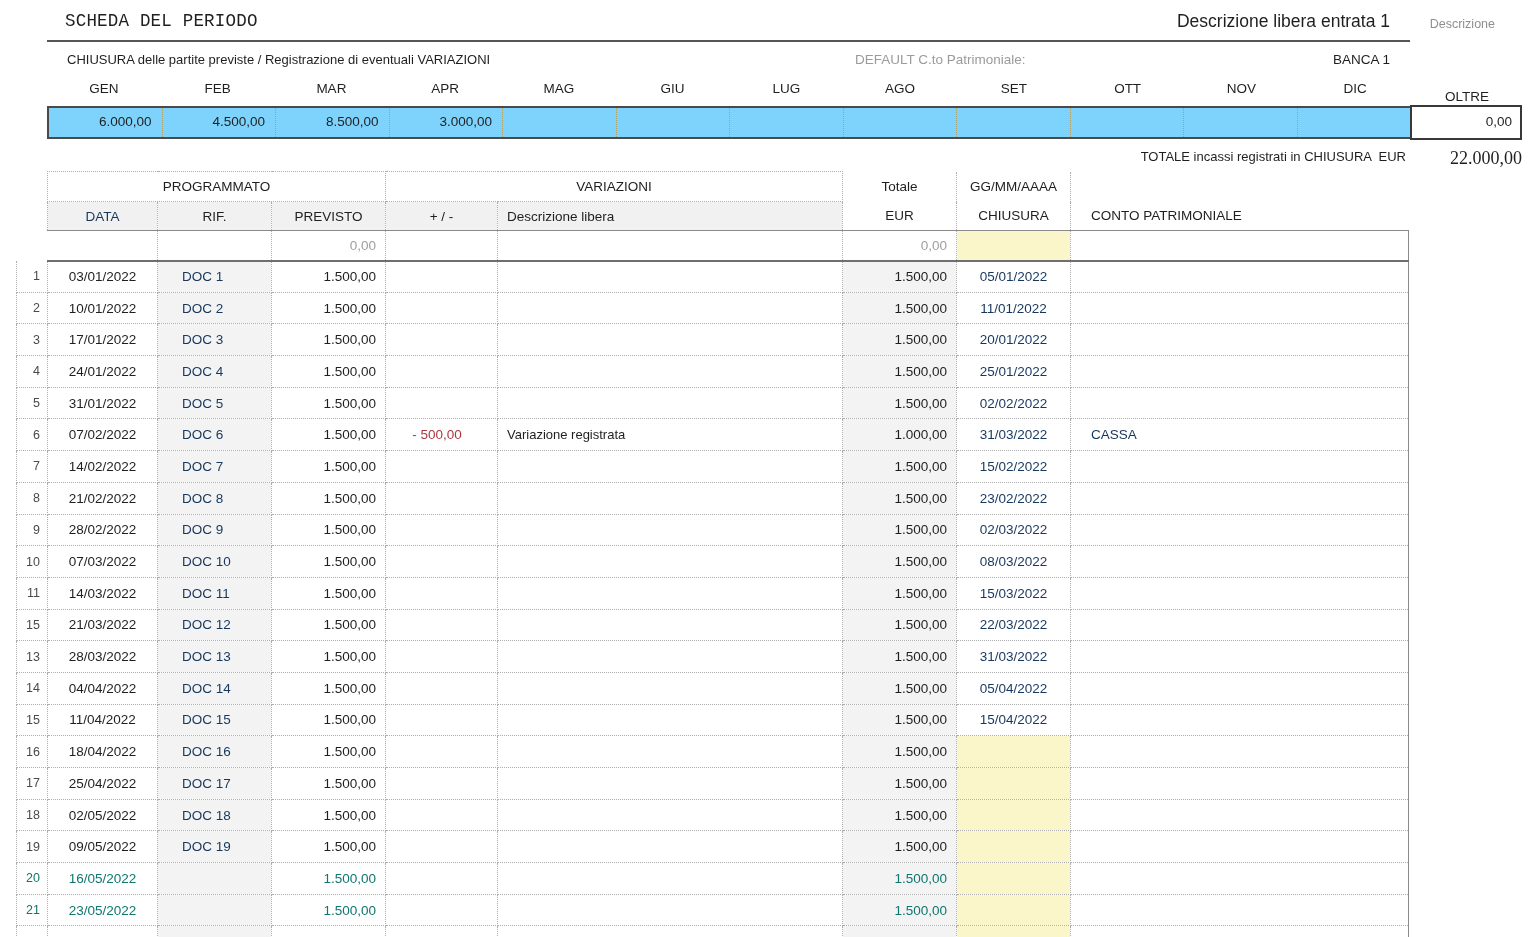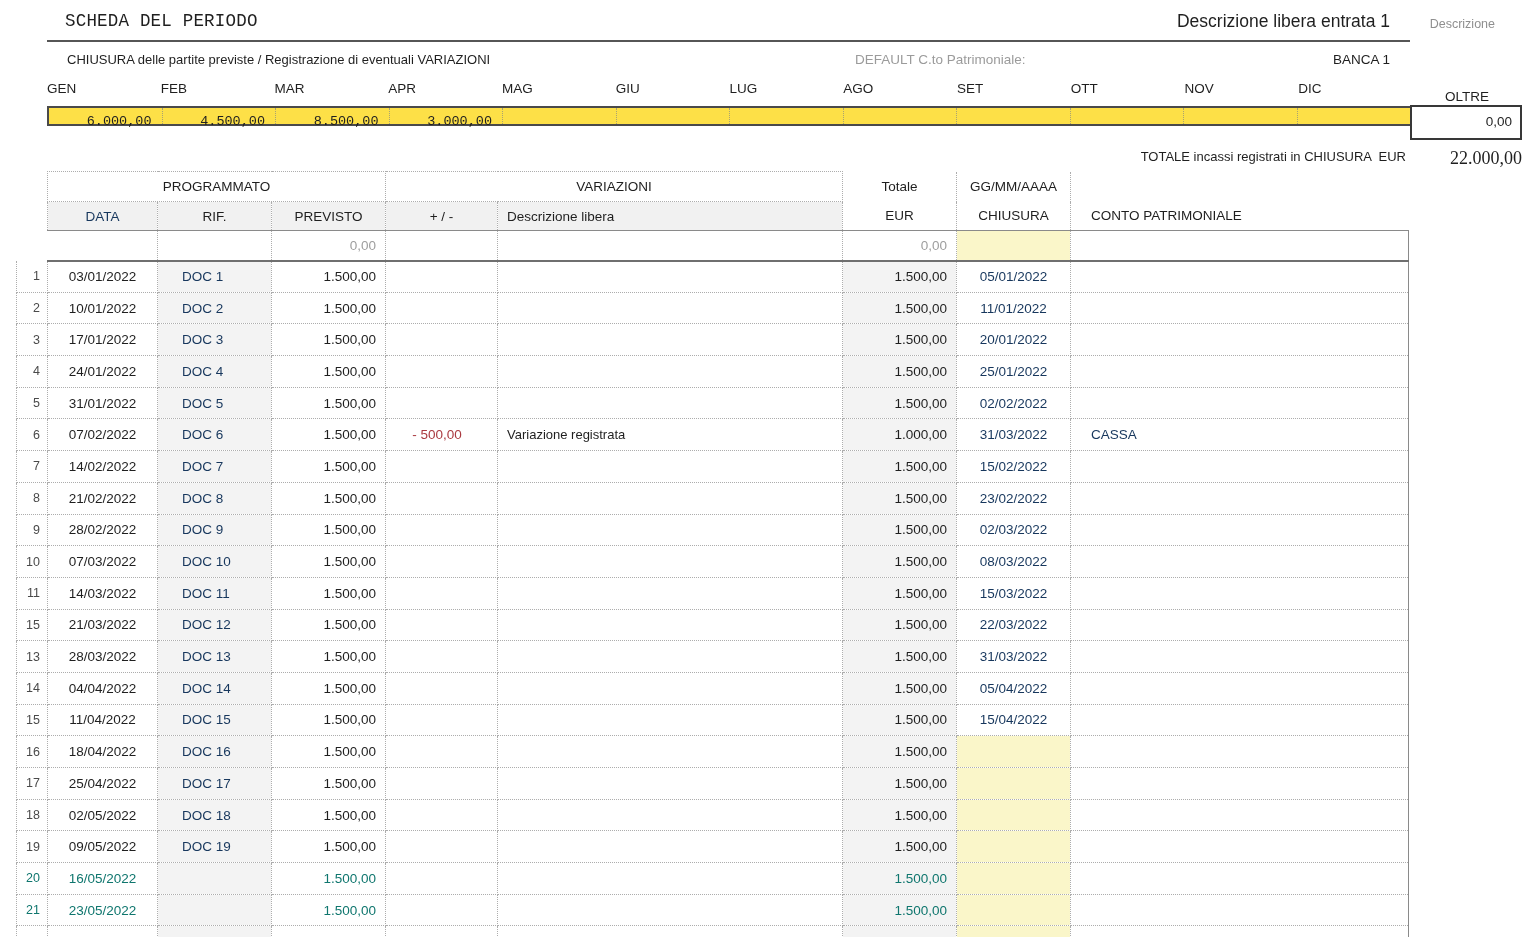--- a/index.html
+++ b/index.html
@@ -10,25 +10,25 @@
   
   .title{position:absolute;left:65px;top:11px;font-size:17.5px;letter-spacing:.2px;font-family:Liberation Mono, monospace;}
   .entry-title{position:absolute;right:146px;top:11px;font-size:17.5px;}
   .entry-hint{position:absolute;right:41px;top:17px;font-size:12.5px;color:#8f8f8f;}
   .title-rule{position:absolute;left:47px;top:40px;width:1363px;border-top:2px solid #565656;}
   .subtitle{position:absolute;left:67px;top:52px;font-size:13px;}
   .default-label{position:absolute;left:855px;top:52px;font-size:13.5px;color:#9b9b9b;}
   .default-value{position:absolute;right:146px;top:52px;font-size:13.5px;}
   
   .month-labels{position:absolute;left:47px;top:81px;width:1365px;display:flex;}
-  .mlabel{flex:1;text-align:left;font-size:13.5px;}
+  .mlabel{flex:1;text-align:center;font-size:13.5px;}
   .oltre-label{position:absolute;left:1412px;top:81px;width:110px;text-align:center;font-size:13.5px;margin-top:8px;}
   .month-band{
-    position:absolute;left:47px;top:106px;width:1365px;height:20px;box-sizing:border-box;
-    background:#fde047;border:2px solid #4a4a4a;display:flex;font-family:Liberation Mono, monospace;
+    position:absolute;left:47px;top:106px;width:1365px;height:33px;box-sizing:border-box;
+    background:#7dd3fc;border:2px solid #4a4a4a;display:flex;
   }
   .mvalue{flex:1;border-right:1px dotted #a8a273;text-align:right;padding-right:10px;
     font-size:13.5px;line-height:28px;box-sizing:border-box;}
   .mvalue:last-child{border-right:none;}
   .oltre-box{
     position:absolute;left:1410px;top:105px;width:112px;height:35px;box-sizing:border-box;
     background:#fff;border:2px solid #383838;text-align:right;padding-right:8px;
     font-size:13.5px;line-height:30px;}
   .closures-label{position:absolute;right:130px;top:149px;font-size:13px;white-space:pre;}
   .closures-value{position:absolute;right:14px;top:148px;font-size:18px;font-family:Liberation Serif, serif;}

